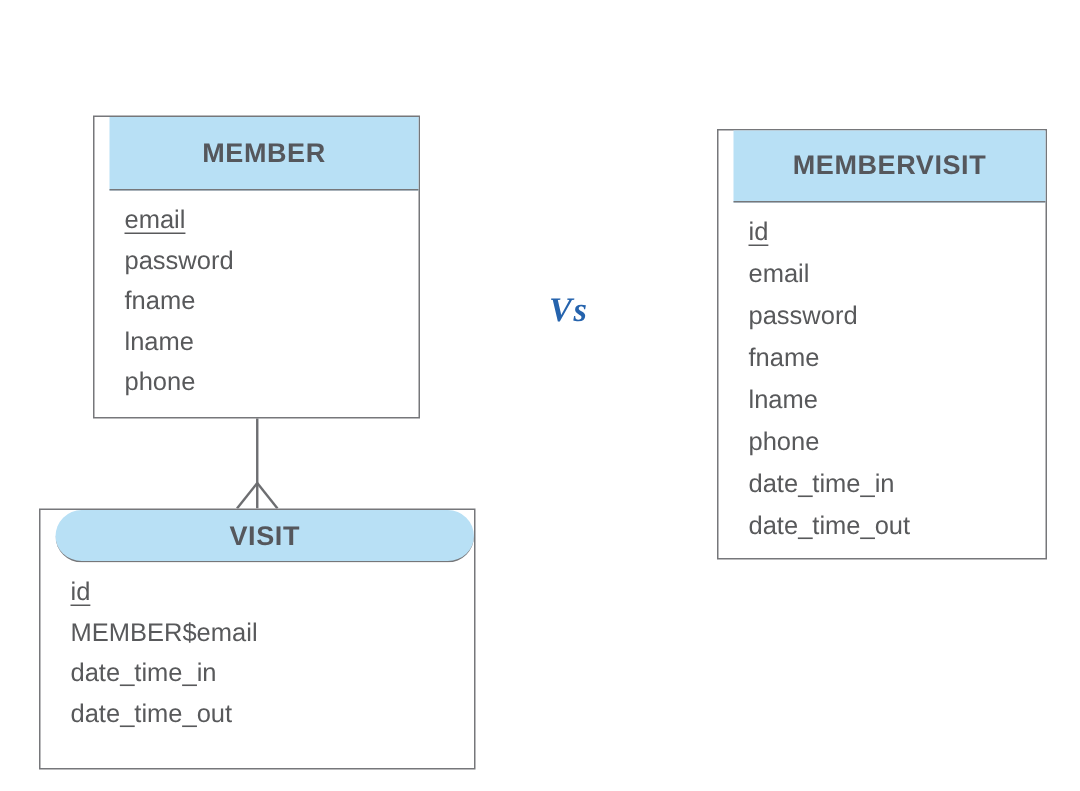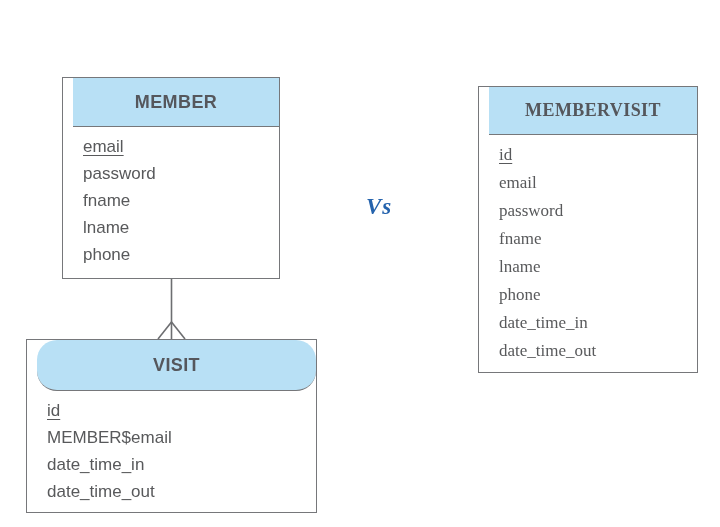--- a/index.html
+++ b/index.html
@@ -54,22 +54,22 @@
     white-space: nowrap;
   }
   .etable .t-row.pk {
     text-decoration: underline;
     text-underline-offset: 3px;
   }
 
   .table-member      { left: 62px;  top: 77px;  width: 218px; height: 202px; }
   .table-member      .t-header { height: 49px; }
   .table-visit       { left: 26px;  top: 339px; width: 291px; height: 174px; }
-  .table-visit       .t-header { height: 51px; border-radius: 20px; }
-  .table-membervisit { left: 478px; top: 86px;  width: 220px; height: 287px; font-family: Liberation Serif, serif; }
+  .table-visit       .t-header { height: 35px; border-radius: 20px; }
+  .table-membervisit { left: 478px; top: 86px;  width: 220px; height: 287px; }
   .table-membervisit .t-header { height: 48px; }
   .table-membervisit .t-row { line-height: 28px; }
 
   
   .connector {
     position: absolute;
     left: 148px;
     top: 277px;
     width: 48px;
     height: 64px;

